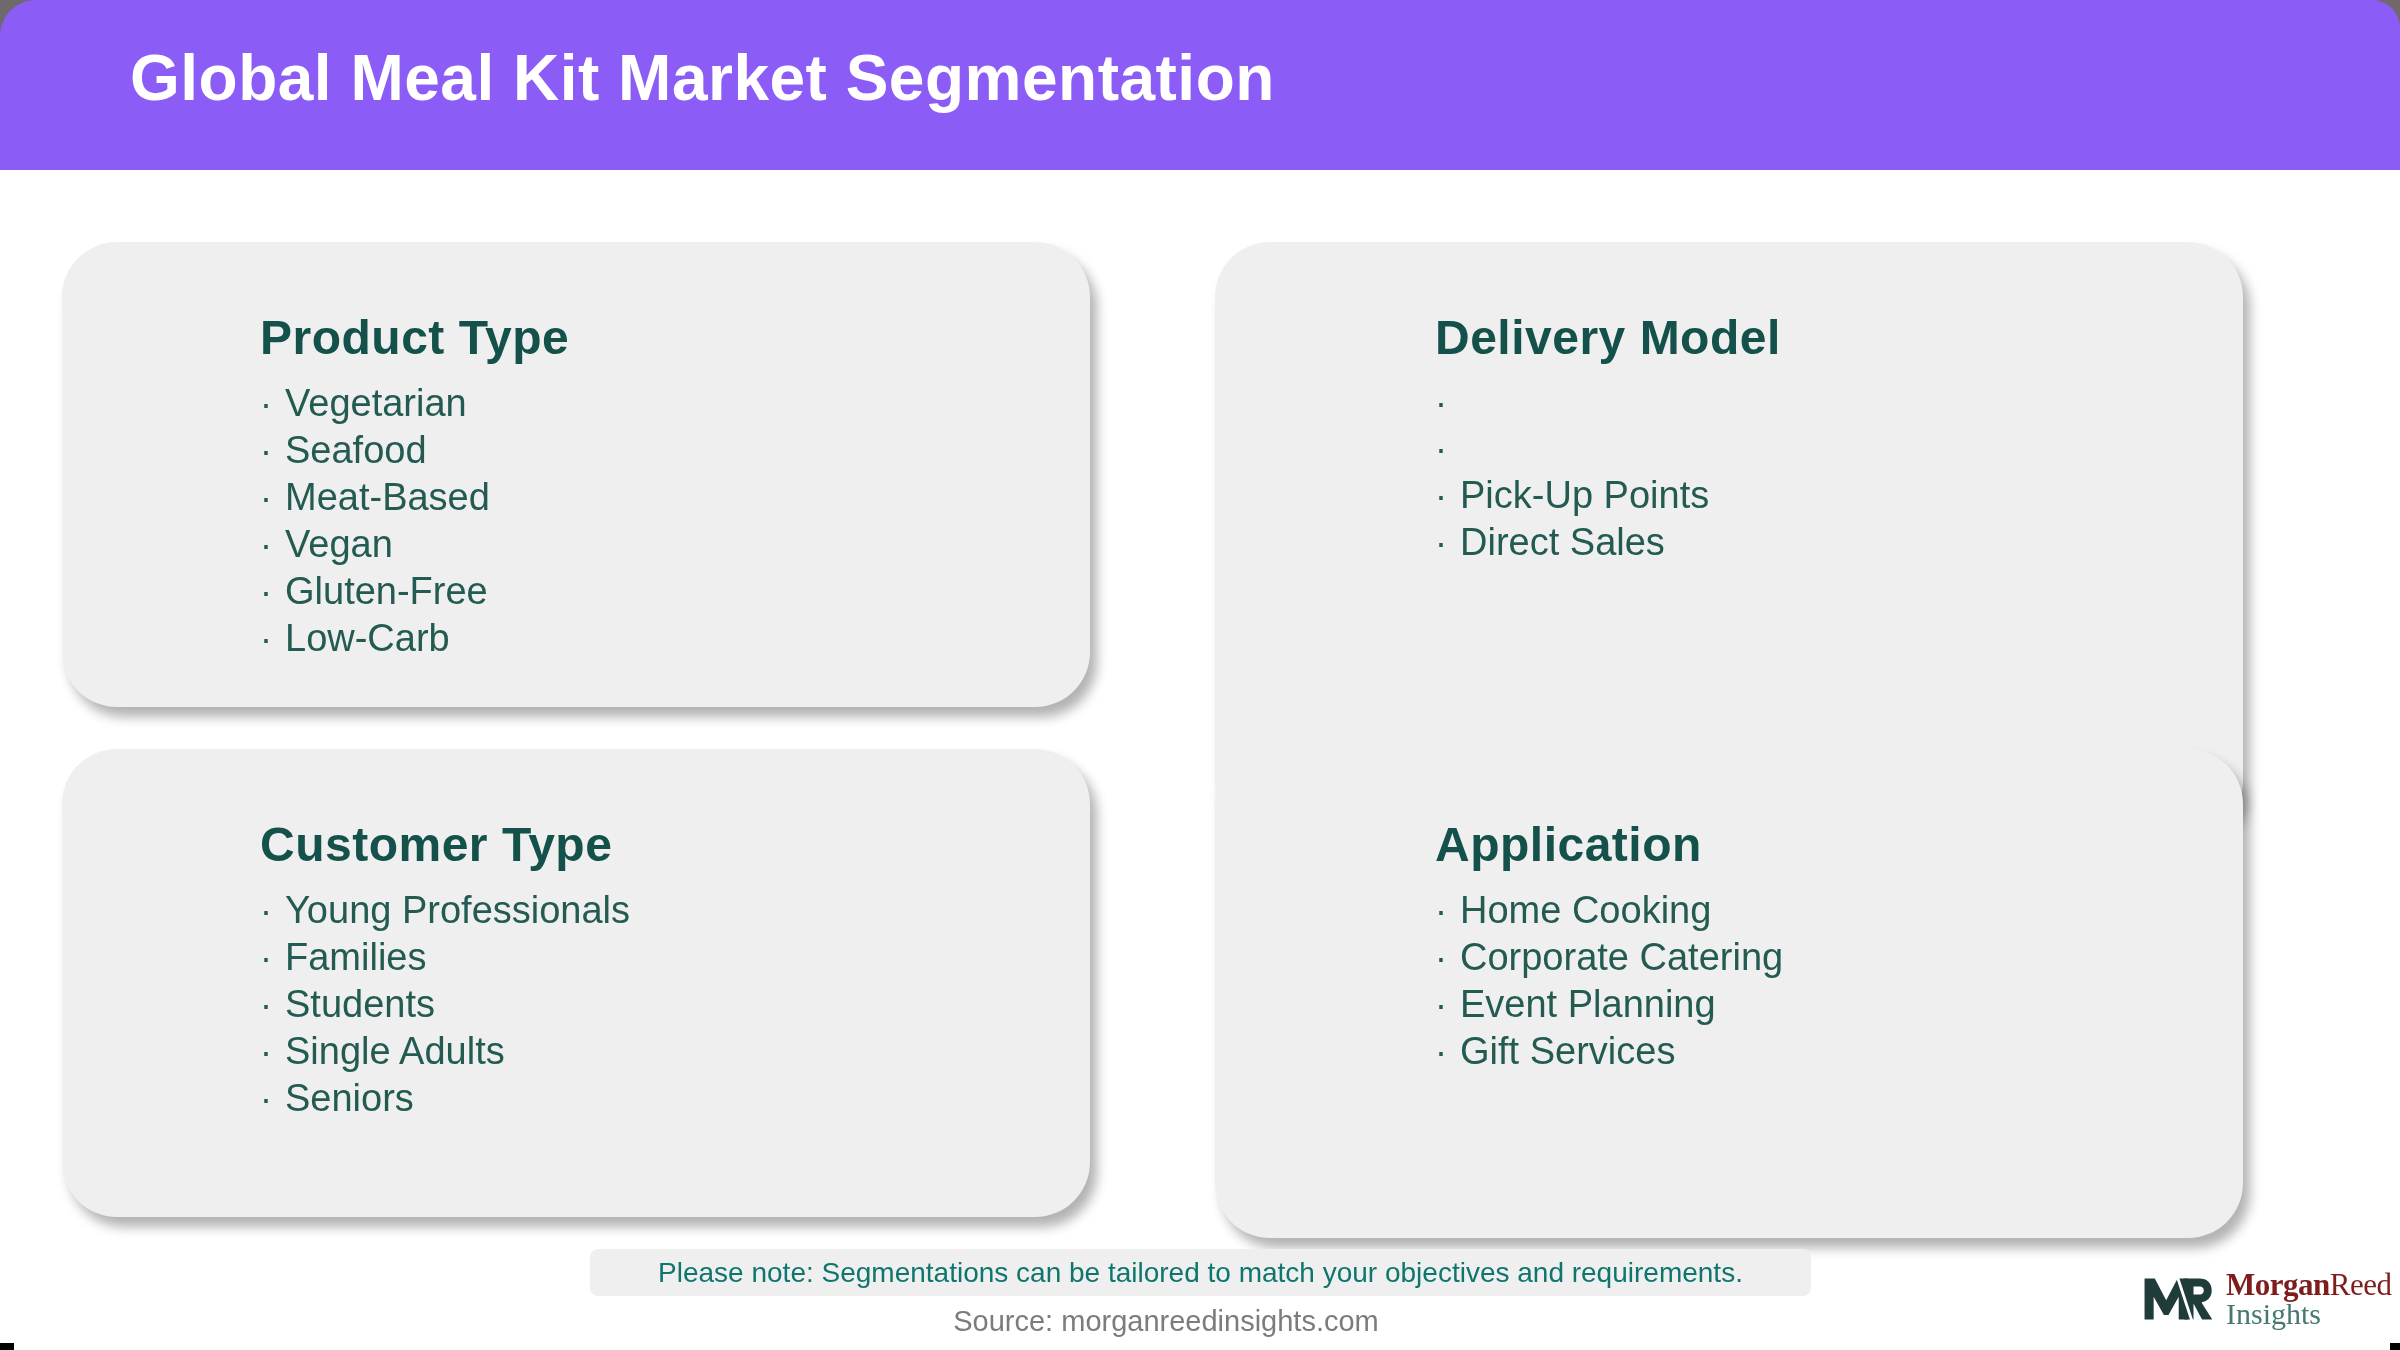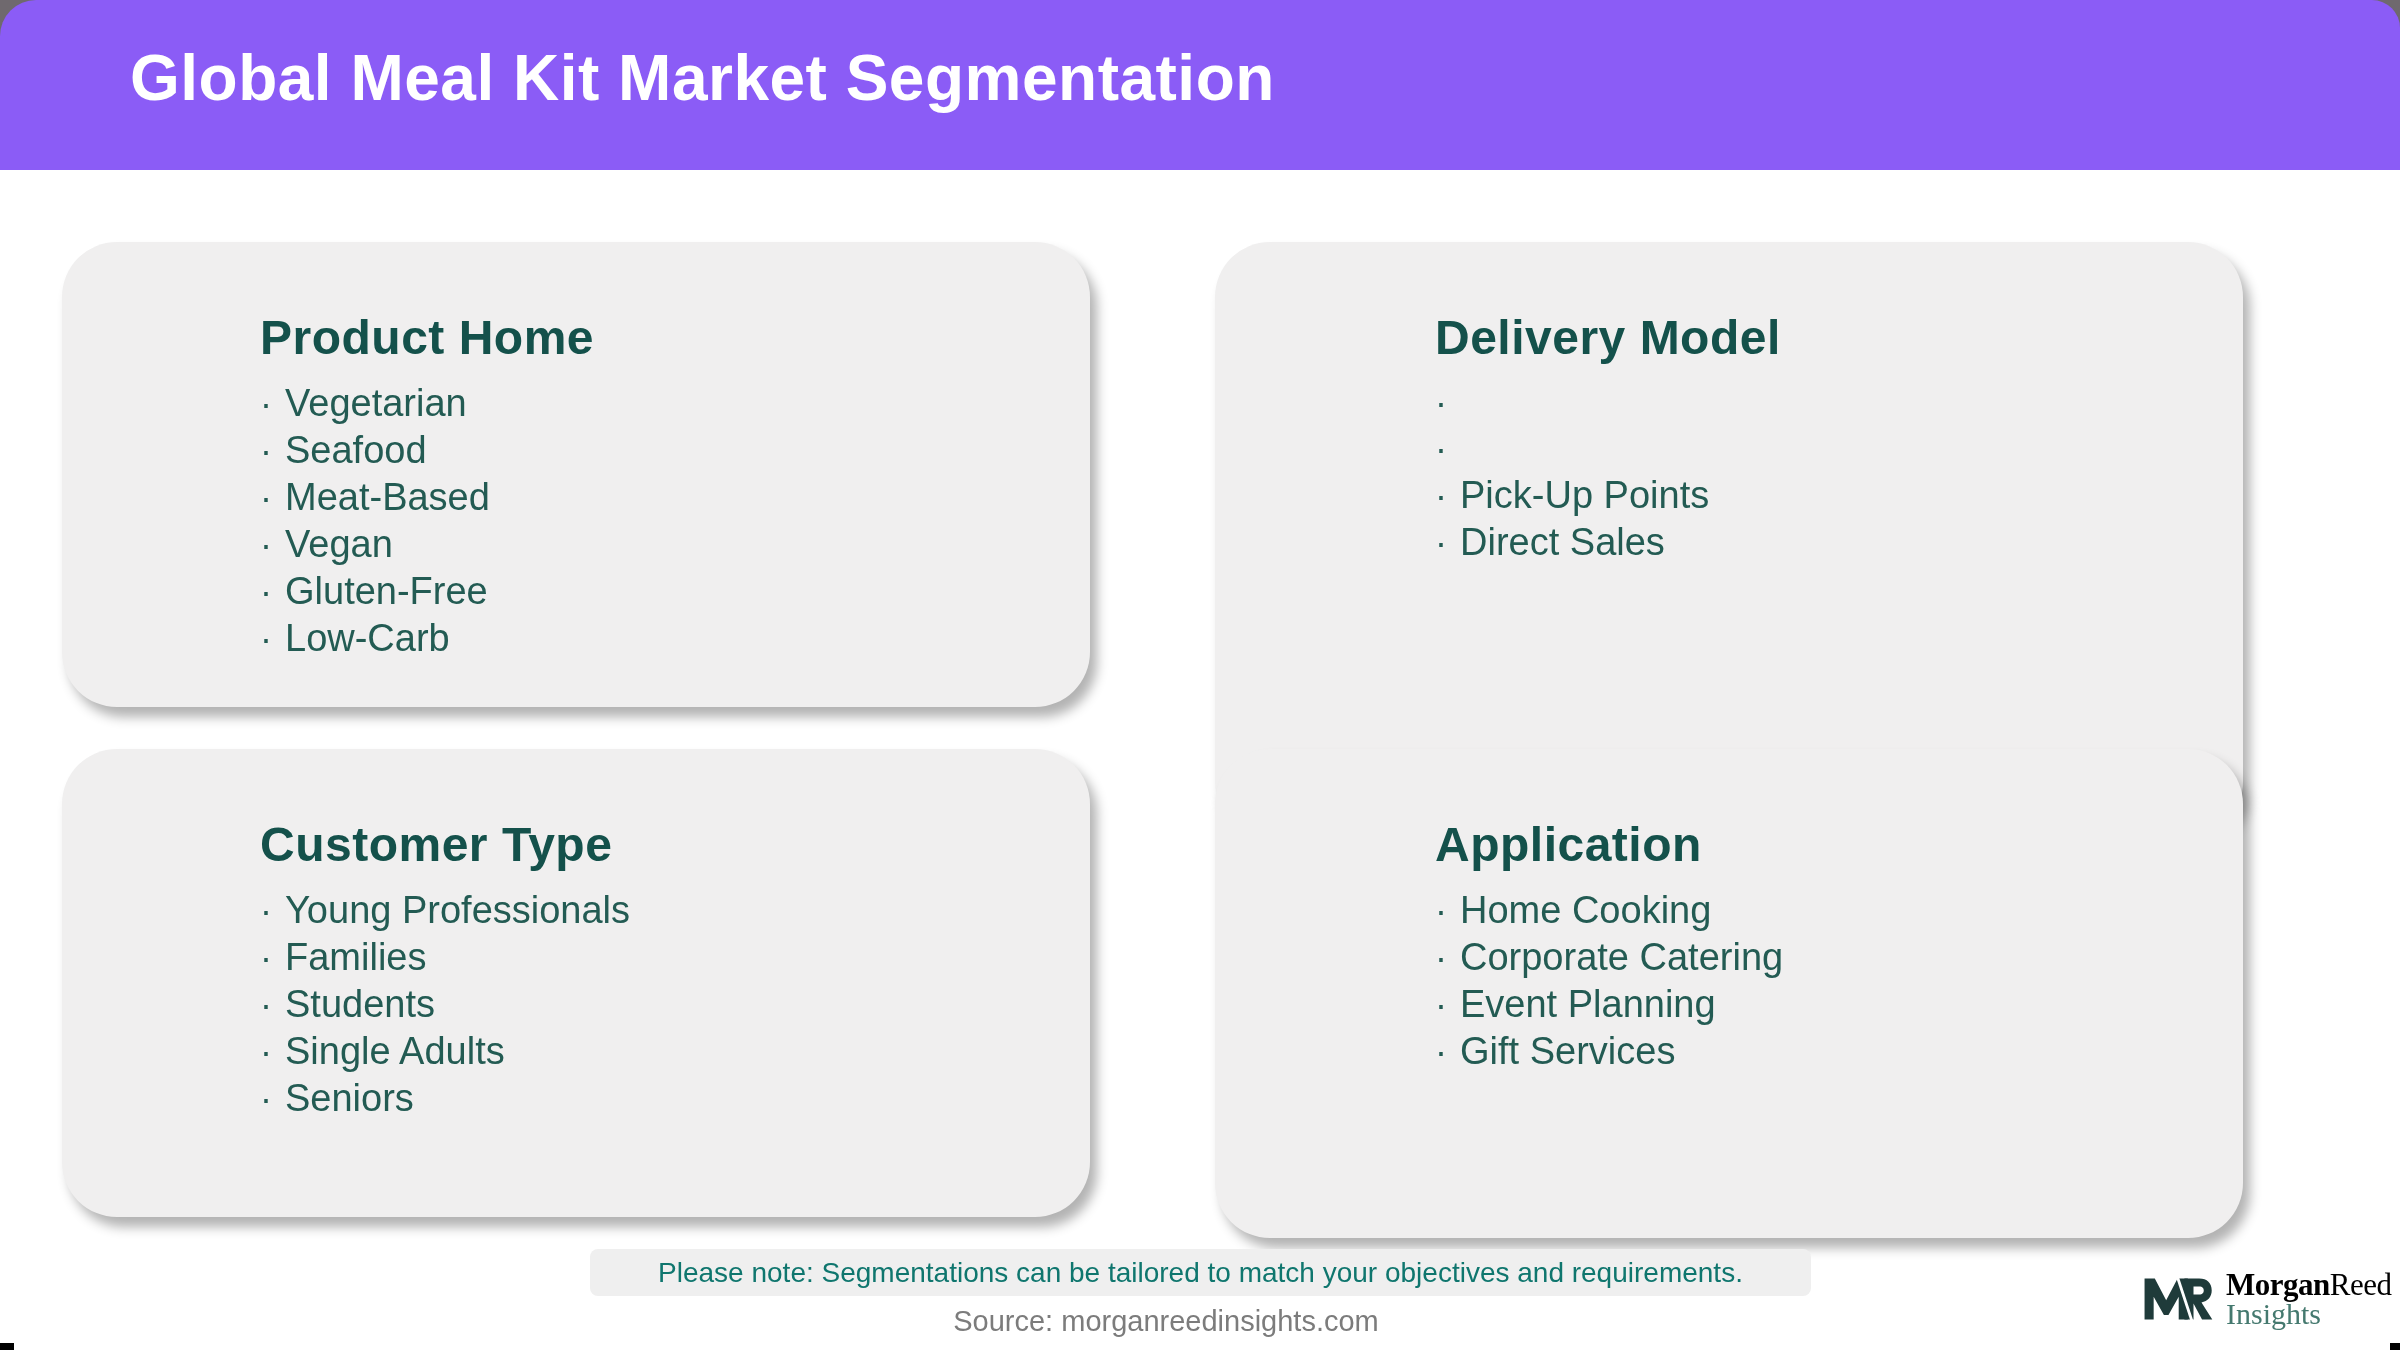--- a/index.html
+++ b/index.html
@@ -33,42 +33,42 @@
     border-radius:8px;display:flex;align-items:center;justify-content:center;
   }
   .note span{font-size:28px;color:#0f766e;}
   .source{
     position:absolute;left:0;top:1305px;width:2332px;text-align:center;
     font-size:29px;color:#7C7C7C;
   }
   .logo{position:absolute;left:2140px;top:1270px;display:flex;align-items:center;gap:12px;}
   .logo-mark{width:74px;height:48px;flex:0 0 auto;}
   .logo-text{font-family:"Liberation Serif","DejaVu Serif",serif;line-height:29px;}
-  .logo-name{font-size:31px;color:#000000;letter-spacing:-0.5px;}
+  .logo-name{font-size:31px;color:#7f1d1d;letter-spacing:-0.5px;}
   .logo-name .primary{font-weight:700;}
   .logo-name .secondary{font-weight:400;}
   .logo-tagline{font-size:30px;color:#45796F;}
   .crop-mark{position:absolute;background:#000;}
   .crop-mark.left{left:0;top:1343px;width:14px;height:7px;}
   .crop-mark.right{left:2390px;top:1343px;width:10px;height:7px;}
 </style>
 </head>
 <body>
 
 <div class="stage">
 
   <div class="top-backdrop"></div>
 
   <header class="header">
     <h1>Global Meal Kit Market Segmentation</h1>
   </header>
 
   <main id="cards-grid">
     <section class="card pos-0">
-      <h2 class="card-title">Product Home</h2>
+      <h2 class="card-title">Product Type</h2>
       <ul class="card-list">
           <li class="card-item">
             <span class="dot">·</span>
             <span>Vegetarian</span>
           </li>
           <li class="card-item">
             <span class="dot">·</span>
             <span>Seafood</span>
           </li>
           <li class="card-item">

